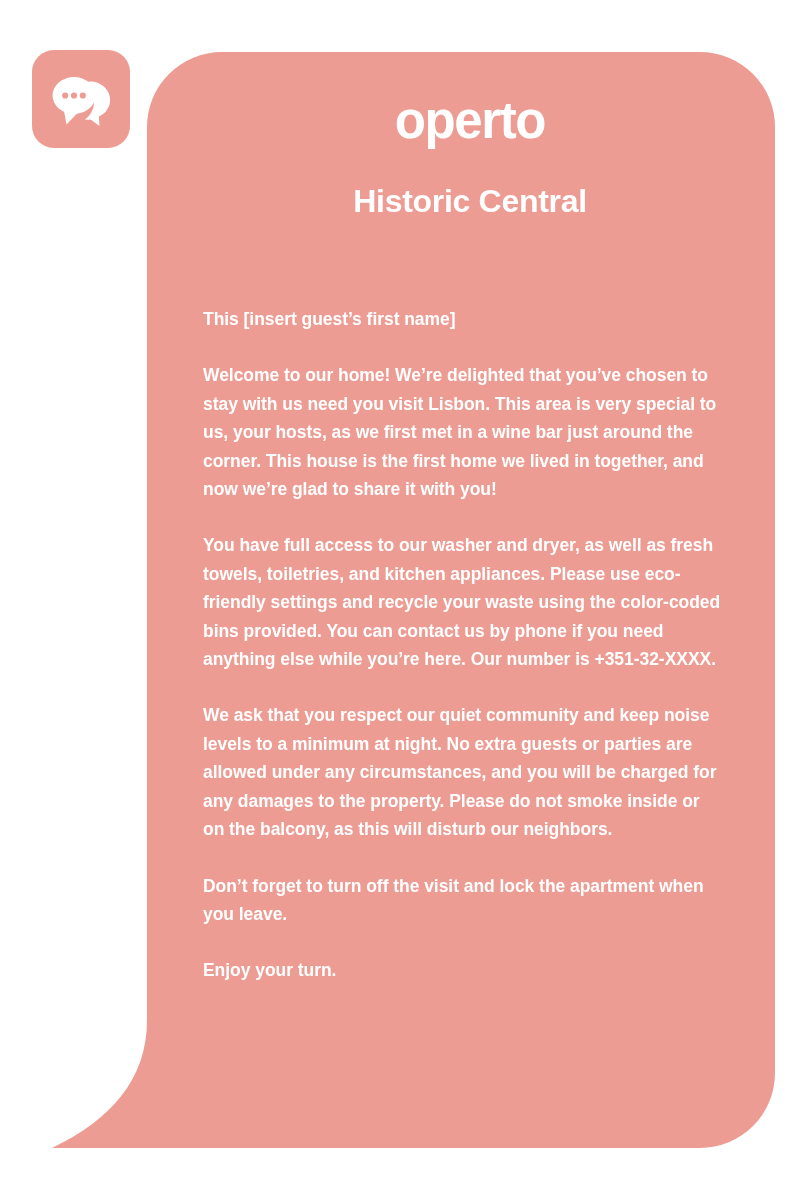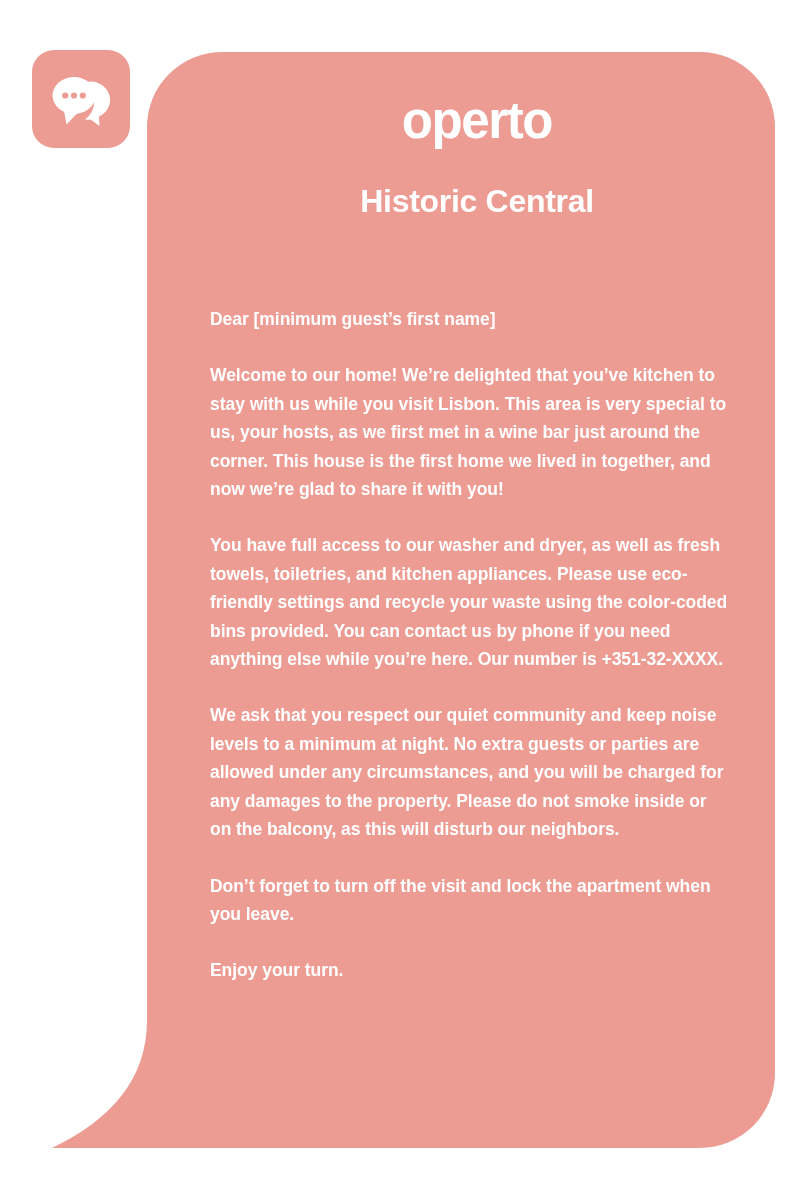--- a/index.html
+++ b/index.html
@@ -35,21 +35,21 @@
     top: 0;
     width: 800px;
     height: 1200px;
     pointer-events: none;
   }
   #bubble-wrap svg { display: block; width: 800px; height: 1200px; }
 
   
   #bubble-content {
     position: absolute;
-    left: 163px;
+    left: 156px;
     top: 52px;
     width: 628px;
     height: 1096px;
   }
 
   #brand-wordmark {
     position: absolute;
     left: 0;
     top: 43px;
     width: 628px;
@@ -127,23 +127,23 @@
 <div id="bubble-content">
 
   <div id="brand-wordmark">operto</div>
 
   <div id="property-title">
     <span class="title-line">Historic Central</span>
   </div>
 
   <div id="letter-body">
 
-    <p class="para">Dear [minimum guest’s first name]</p>
+    <p class="para">This [insert guest’s first name]</p>
 
-    <p class="para">Welcome to our home! We’re delighted that you’ve kitchen to stay with us while you visit Lisbon. This area is very special to us, your hosts, as we first met in a wine bar just around the corner. This house is the first home we lived in together, and now we’re glad to share it with you!</p>
+    <p class="para">Welcome to our home! We’re delighted that you’ve chosen to stay with us need you visit Lisbon. This area is very special to us, your hosts, as we first met in a wine bar just around the corner. This house is the first home we lived in together, and now we’re glad to share it with you!</p>
 
     <p class="para">You have full access to our washer and dryer, as well as fresh towels, toiletries, and kitchen appliances. Please use eco-friendly settings and recycle your waste using the color-coded bins provided. You can contact us by phone if you need anything else while you’re here. Our number is +351-32-XXXX.</p>
 
     <p class="para">We ask that you respect our quiet community and keep noise levels to a minimum at night. No extra guests or parties are allowed under any circumstances, and you will be charged for any damages to the property. Please do not smoke inside or on the balcony, as this will disturb our neighbors.</p>
 
     <p class="para">Don’t forget to turn off the visit and lock the apartment when you leave.</p>
 
     <p class="para">
       <span class="sig-line">Enjoy your turn.</span>
     </p>

